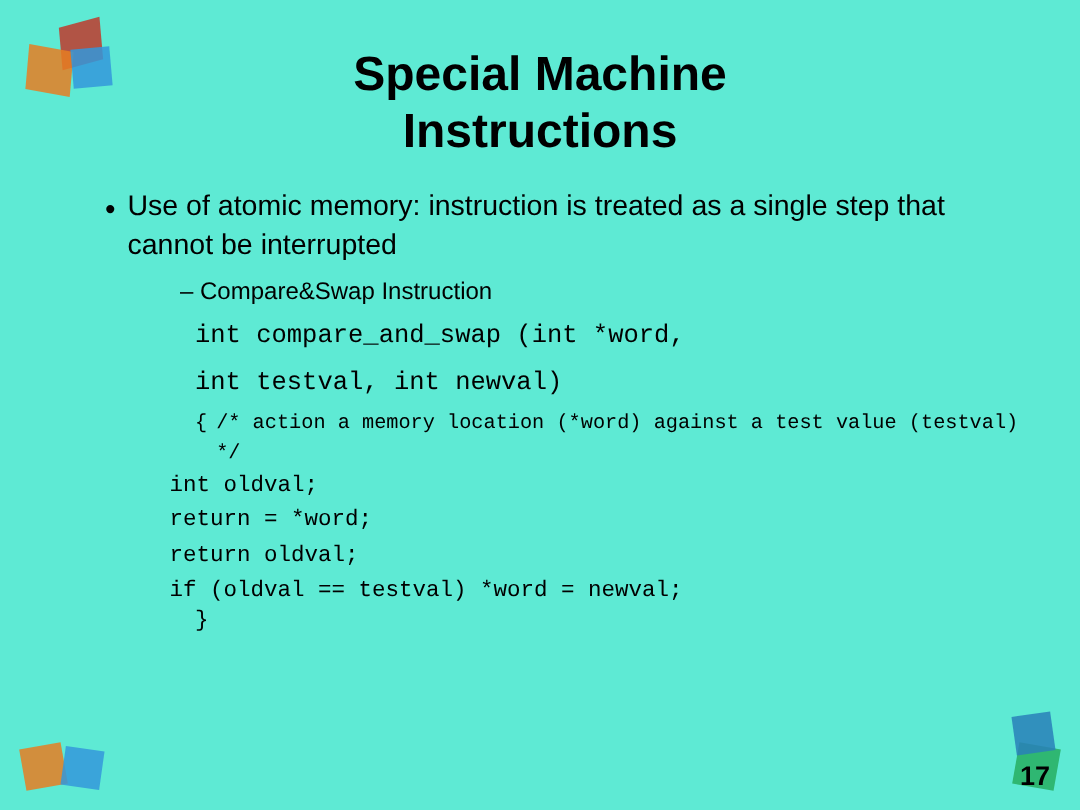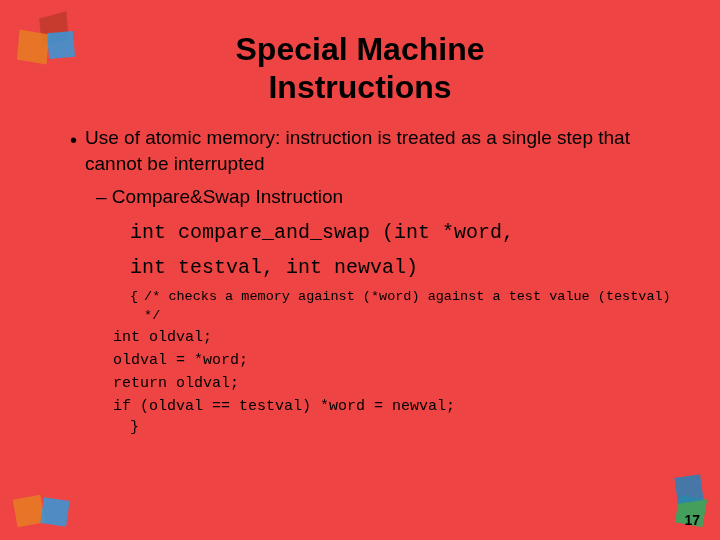--- a/index.html
+++ b/index.html
@@ -9,21 +9,21 @@
       height: 540px;
       background: #ffffff;
       font-family: Arial, sans-serif;
       overflow: hidden;
       position: relative;
     }
 
     .slide {
       width: 720px;
       height: 540px;
-      background: #ef4444;
+      background: #5eead4;
       position: relative;
       padding: 20px 40px 20px 40px;
     }
 
     .title {
       text-align: center;
       font-size: 32px;
       font-weight: bold;
       color: #000000;
       line-height: 1.2;
@@ -42,30 +42,30 @@
     }
 
     .bullet-point .bullet {
       margin-right: 8px;
       font-size: 20px;
       flex-shrink: 0;
       margin-top: 1px;
     }
 
     .sub-item {
-      font-size: 19px;
-      color: #000000;
-      margin-left: 36px;
+      font-size: 16px;
+      color: #000000;
+      margin-left: 60px;
       margin-bottom: 6px;
       line-height: 1.4;
     }
 
     .code-block {
       font-family: 'Courier New', Courier, monospace;
-      font-size: 20px;
+      font-size: 17px;
       color: #000000;
       margin-left: 70px;
       margin-top: 4px;
       margin-bottom: 4px;
       line-height: 1.55;
     }
 
     .code-comment-line {
       font-family: 'Courier New', Courier, monospace;
       font-size: 13.5px;
@@ -97,21 +97,21 @@
       font-family: 'Courier New', Courier, monospace;
       font-size: 15px;
       color: #000000;
       margin-left: 70px;
     }
 
     .slide-number {
       position: absolute;
       bottom: 12px;
       right: 20px;
-      font-size: 14px;
+      font-size: 18px;
       color: #000000;
       font-weight: bold;
     }
 
     
     .deco-top-left {
       position: absolute;
       top: 10px;
       left: 10px;
       width: 80px;
@@ -239,28 +239,28 @@
 
     <div class="code-block">
       <span>int compare_and_swap (int *word,</span>
     </div>
     <div class="code-block">
       <span>     int testval, int newval)</span>
     </div>
 
     <div class="code-comment-line">
       <span class="brace">{</span>
-      <span class="code-comment-text">/* checks a memory against (*word) against a test value (testval) */</span>
+      <span class="code-comment-text">/* action a memory location (*word) against a test value (testval) */</span>
     </div>
 
     <div class="code-body">
       <span>int oldval;</span>
     </div>
     <div class="code-body">
-      <span>oldval = *word;</span>
+      <span>return = *word;</span>
     </div>
     <div class="code-body">
       <span>return oldval;</span>
     </div>
     <div class="code-body">
       <span>if (oldval == testval) *word = newval;</span>
     </div>
 
     <div class="closing-brace">
       <span>}</span>

